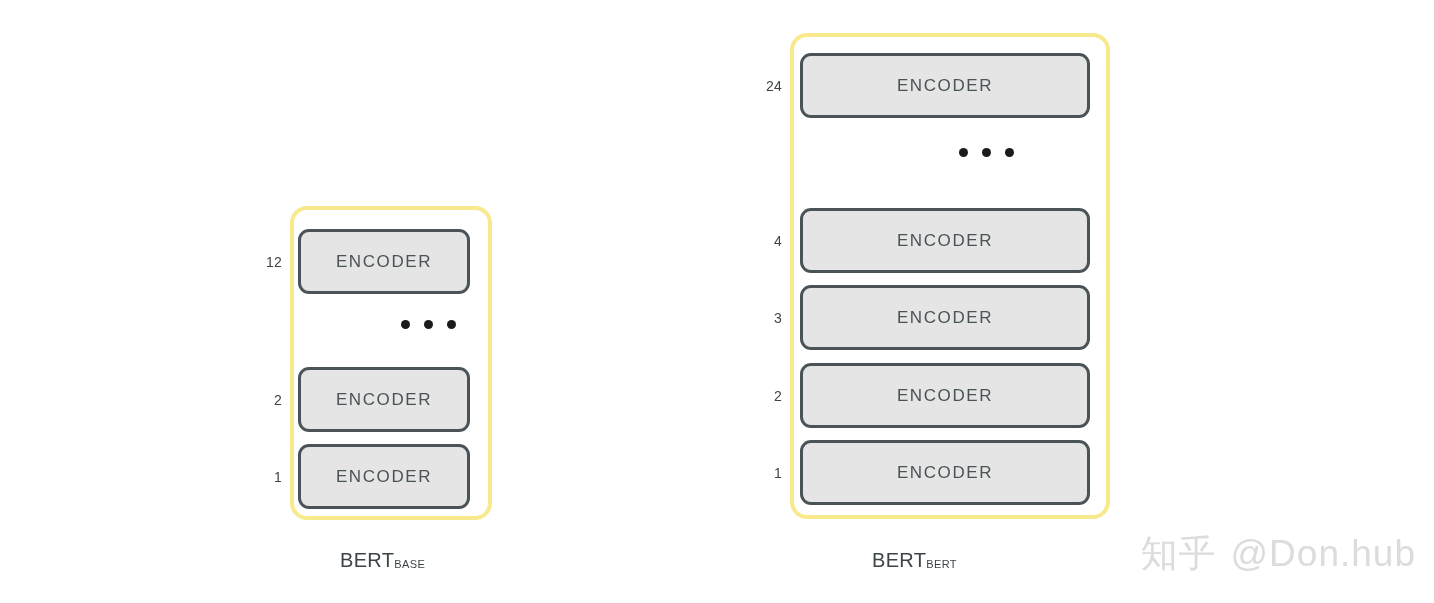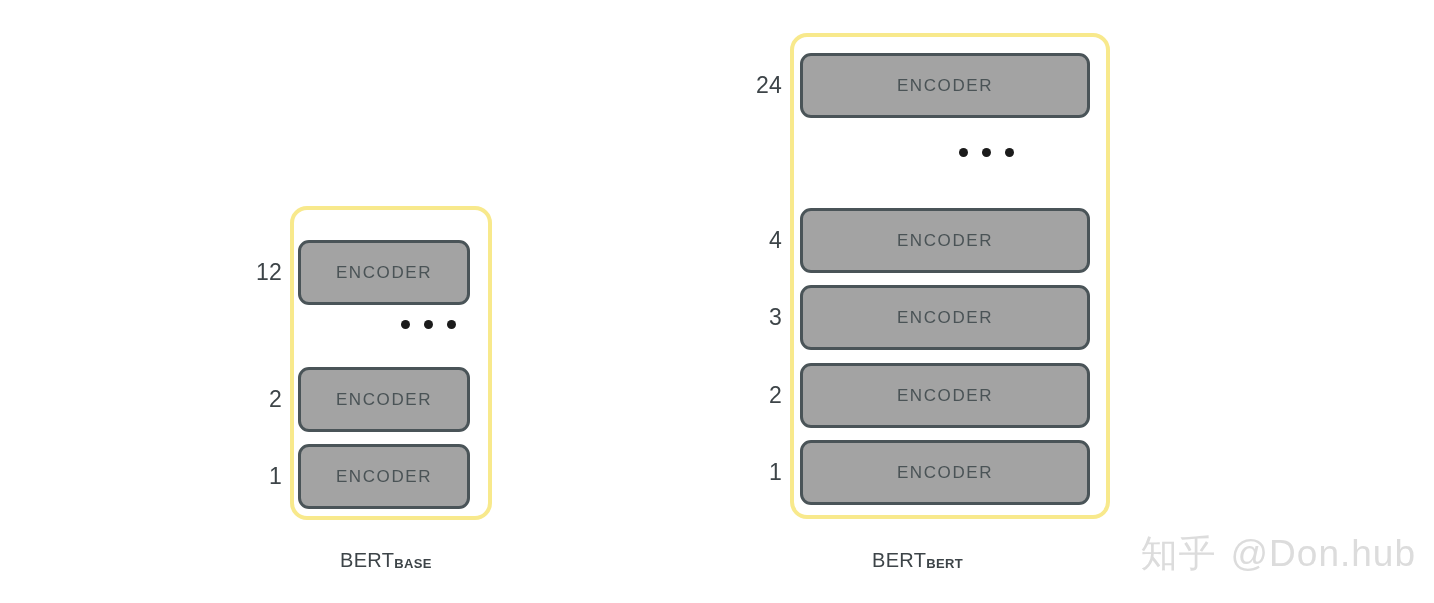--- a/index.html
+++ b/index.html
@@ -46,32 +46,32 @@
   .layer-row {
     position: absolute;
     display: flex;
     align-items: center;
   }
   .base  .layer-row { left: 0px;  width: 246px; }
   .large .layer-row { left: 0px;  width: 366px; }
 
   .layer-num {
     color: #3d4448;
-    font-size: 23px;
+    font-size: 14px;
     line-height: 1;
     text-align: right;
     flex: 0 0 auto;
     letter-spacing: 0.2px;
   }
   .base  .layer-num { width: 36px; margin-right: 16px; }
   .large .layer-num { width: 38px; margin-right: 18px; }
 
   .encoder-box {
     box-sizing: border-box;
-    background: #a3a3a3;
+    background: #e5e5e5;
     border: 3px solid #4a5458;
     border-radius: 11px;
     display: flex;
     align-items: center;
     justify-content: center;
     flex: 0 0 auto;
   }
   .base  .encoder-box { width: 172px; height: 65px; }
   .large .encoder-box { width: 290px; height: 65px; }
 
@@ -101,26 +101,25 @@
 
   
   .caption {
     position: absolute;
     color: #3d4448;
     font-size: 20px;
     white-space: nowrap;
     letter-spacing: 0.3px;
   }
   .caption .sub {
-    font-size: 13px;
+    font-size: 11px;
     letter-spacing: 0.4px;
     vertical-align: baseline;
     position: relative;
     top: 1px;
-    font-weight: bold;
   }
   .caption.base-cap  { left: 340px; top: 549px; }
   .caption.large-cap { left: 872px; top: 549px; }
 
   
   .watermark {
     position: absolute;
     right: 18px;
     bottom: 24px;
     color: #dcdcdc;
@@ -133,21 +132,21 @@
 </style>
 </head>
 <body>
 
 <div class="canvas">
 
   <div class="stack-group base">
 
     <div class="yellow-box"></div>
 
-    <div class="layer-row" style="top: 40px;">
+    <div class="layer-row" style="top: 29px;">
       <div class="layer-num">12</div>
       <div class="encoder-box">
         <span class="encoder-label">ENCODER</span>
       </div>
     </div>
 
     <div class="dots-row" style="top: 120px;">
       <span class="dot"></span>
       <span class="dot"></span>
       <span class="dot"></span>

